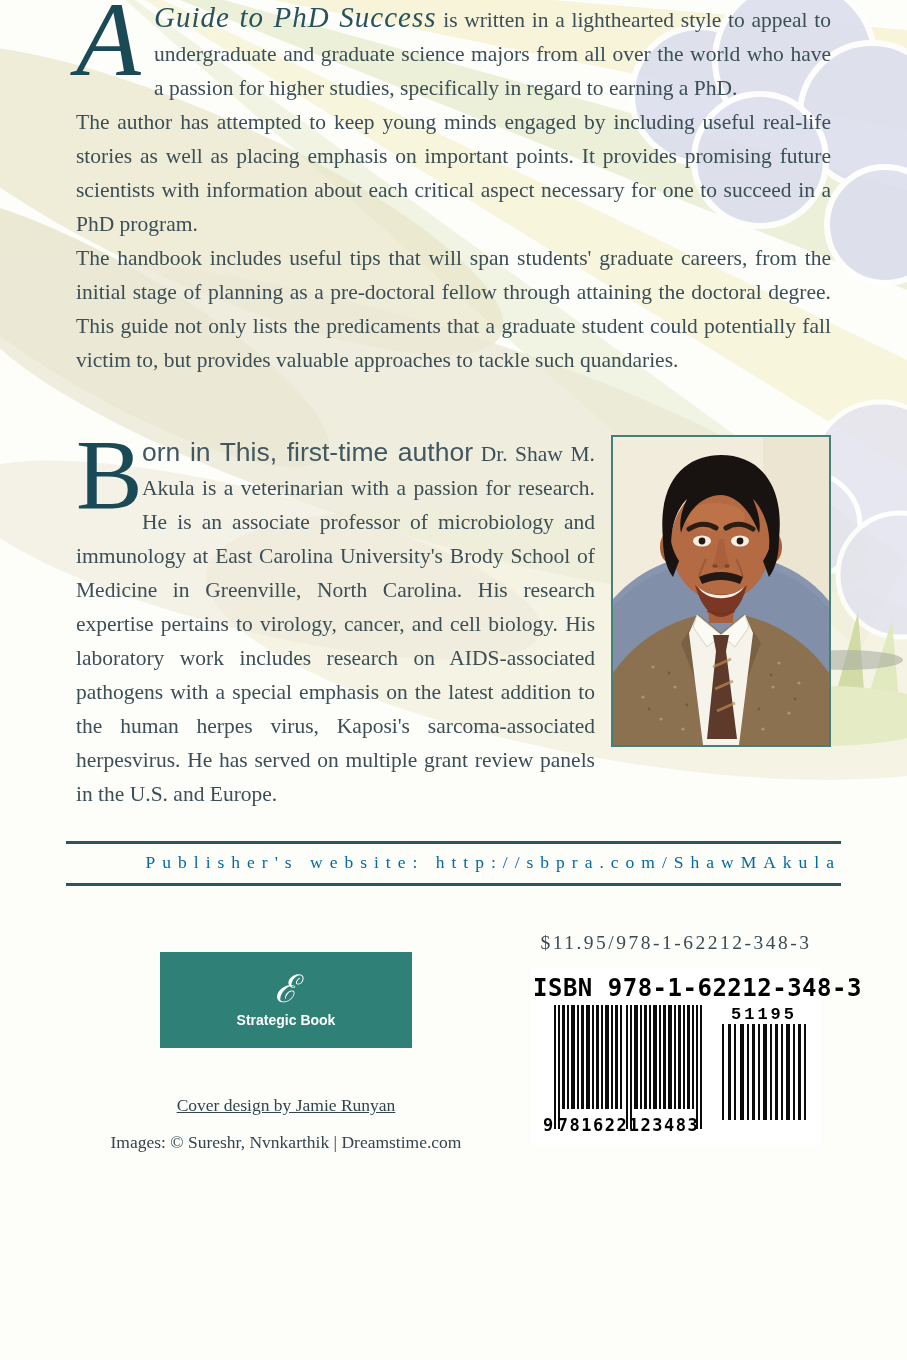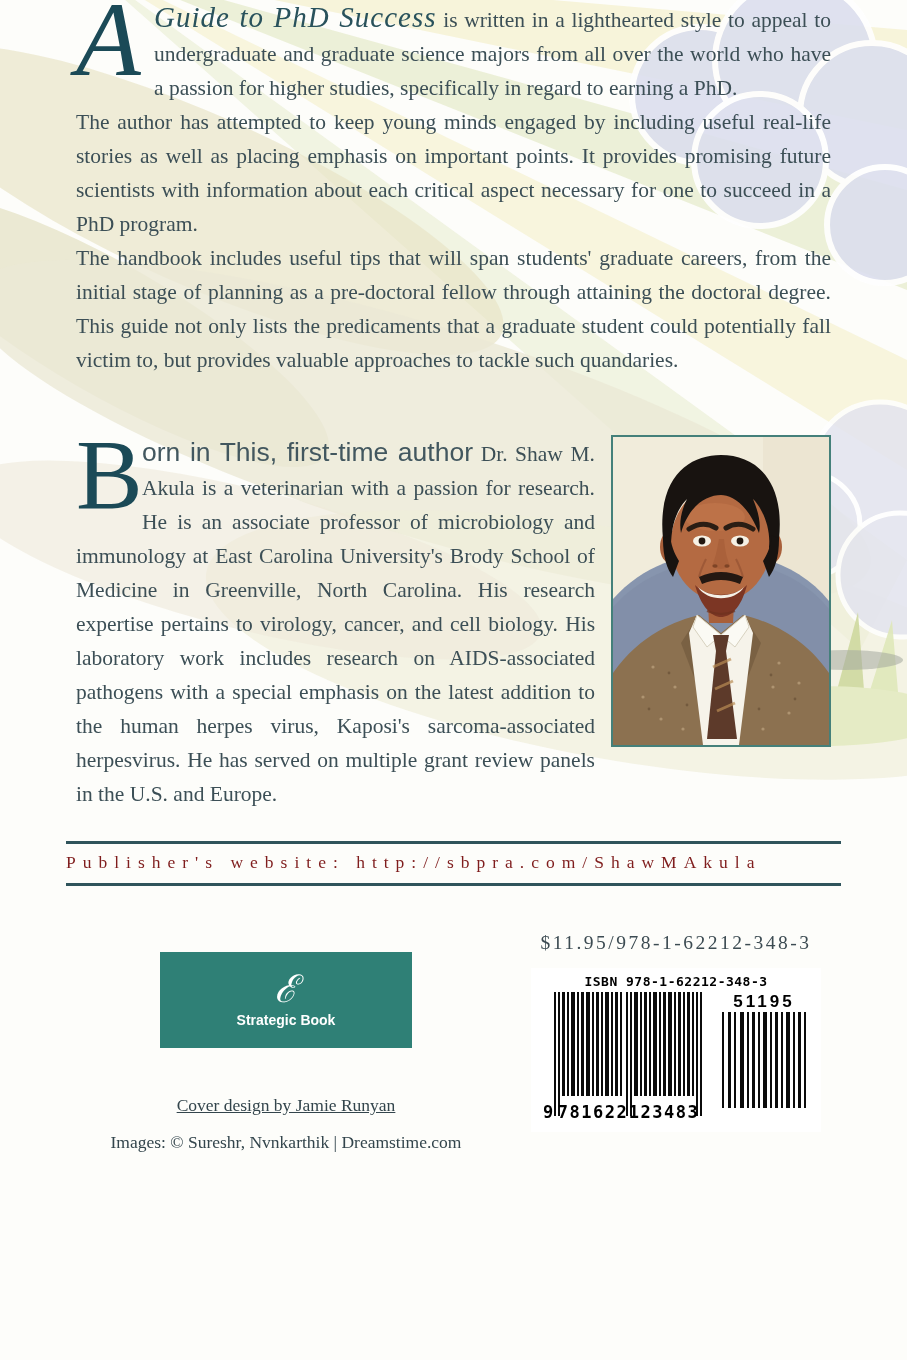--- a/index.html
+++ b/index.html
@@ -27,23 +27,23 @@
   .bio{margin-top:58px;}
   .bio .dropcap{font-size:100px; width:66px;}
   .bio-lead{font-family:"Liberation Sans", sans-serif; font-size:26.5px; color:#42575f;}
   .photo-wrap{
     float:right; width:216px; height:308px; margin:0 0 14px 16px;
     border:2px solid #44807a; background:#f1ecdb; box-sizing:content-box;
   }
   .clearfix::after{content:""; display:block; clear:both;}
 
   .pub-bar{
-    margin:30px -10px 12px; padding:8px 0 10px; text-align:left;
+    margin:30px -10px 12px; padding:8px 0 10px; text-align:right;
     border-top:3px solid #2f545b; border-bottom:3px solid #2f545b;
-    font-size:17.5px; letter-spacing:7px; color:#7f1d1d; white-space:nowrap;
+    font-size:17.5px; letter-spacing:7px; color:#0369a1; white-space:nowrap;
   }
 
   .footer{display:flex; margin-top:46px;}
   .footer-left{width:420px; text-align:center;}
   .footer-right{margin-left:auto; width:310px; text-align:center;}
 
   .logo-box{
     width:252px; height:96px; margin:20px auto 0; background:#2f8076; color:#ffffff;
     display:flex; flex-direction:column; align-items:center; justify-content:center;
   }
@@ -52,27 +52,27 @@
   .logo-line2{font-family:"Liberation Sans", sans-serif; font-size:21px; line-height:1.25;}
 
   .credit-design{margin-top:47px; font-size:17.5px; color:#33454c;text-decoration:underline;}
   .credit-images{margin-top:16px; font-size:17.5px; color:#33454c;}
 
   .price-line{margin-top:0; font-size:19.5px; letter-spacing:2.5px; color:#3c4b52; white-space:nowrap;}
   .barcode-box{
     width:286px; margin:14px auto 0; background:#ffffff; padding:6px 2px 8px;
   }
   .barcode-isbn{
-    font-family:"DejaVu Sans Mono", monospace; font-weight:bold; font-size:13px;
+    font-family:"DejaVu Sans Mono", monospace; font-weight:bold; font-size:24px;
     letter-spacing:0.5px; color:#000; text-align:center; white-space:nowrap;
   }
   .barcode-row{display:flex; justify-content:center; align-items:flex-start; gap:8px; margin-top:3px;}
   .addon-col{width:88px;}
   .addon-label{
-    font-family:Liberation Sans, sans-serif; font-weight:bold; font-size:17px;
+    font-family:Liberation Mono, monospace; font-weight:bold; font-size:17px;
     letter-spacing:3px; color:#000; text-align:center;
   }
   svg text.bc-digits{
     font-family:"DejaVu Sans Mono", monospace; font-weight:bold; font-size:17px; fill:#000;
   }
 </style>
 </head>
 <body>
 
 <div class="page">

